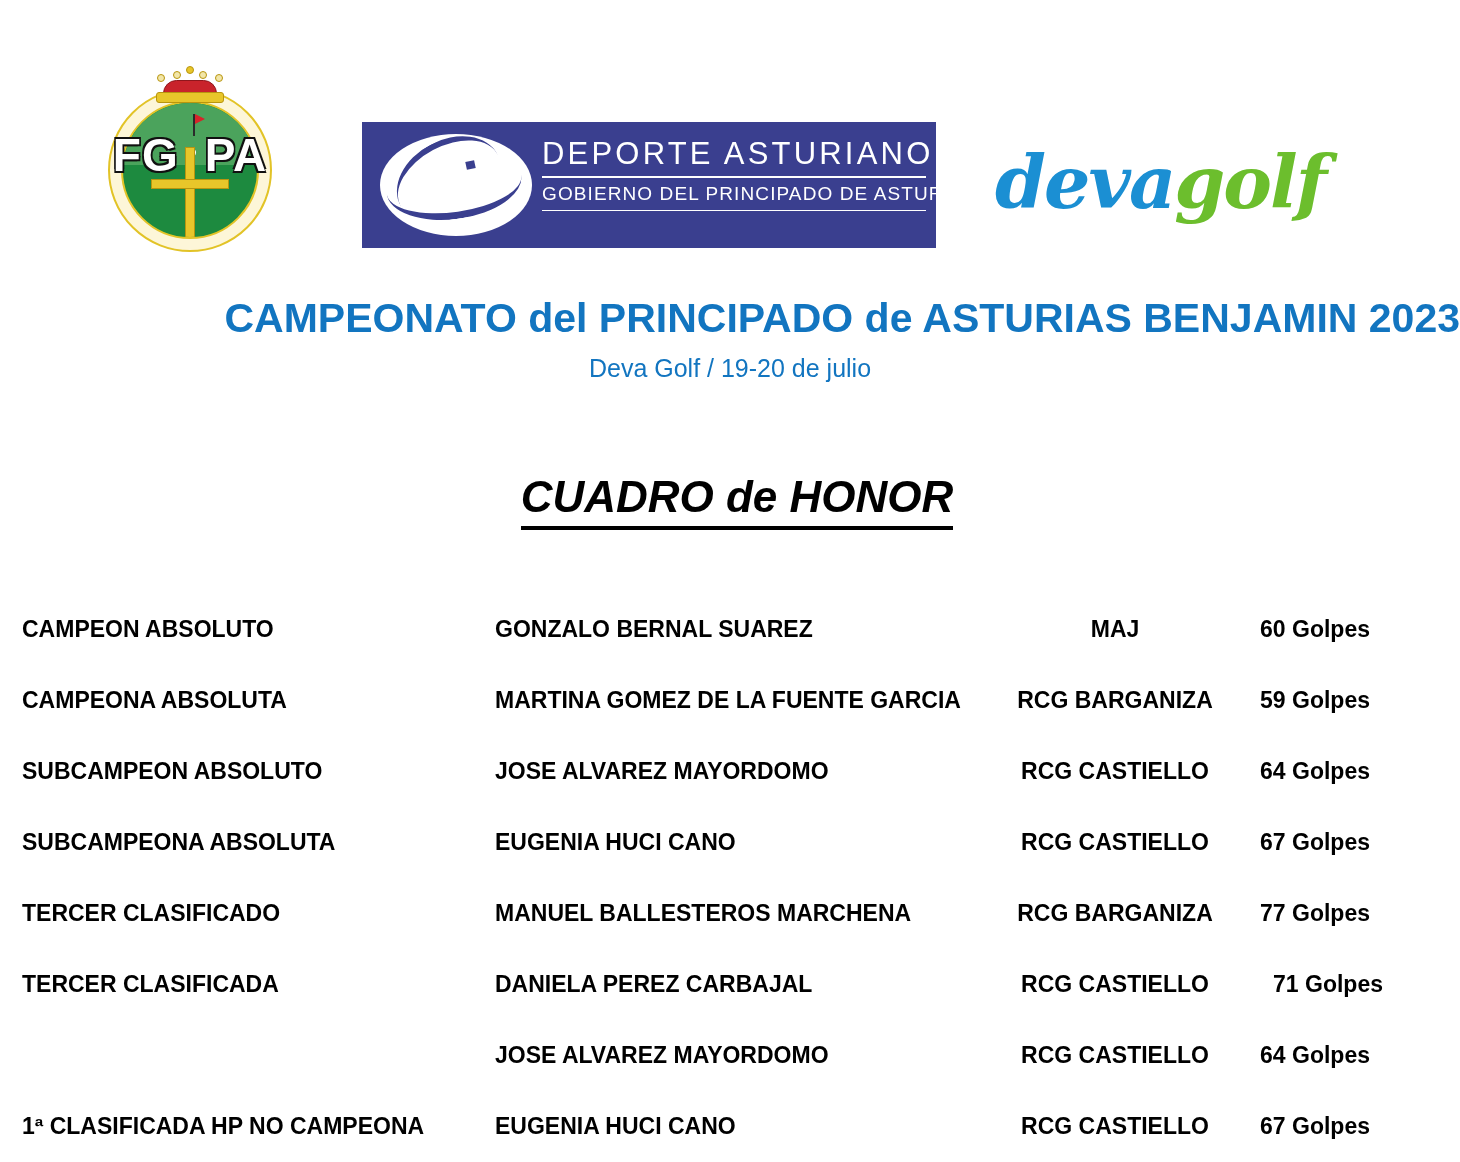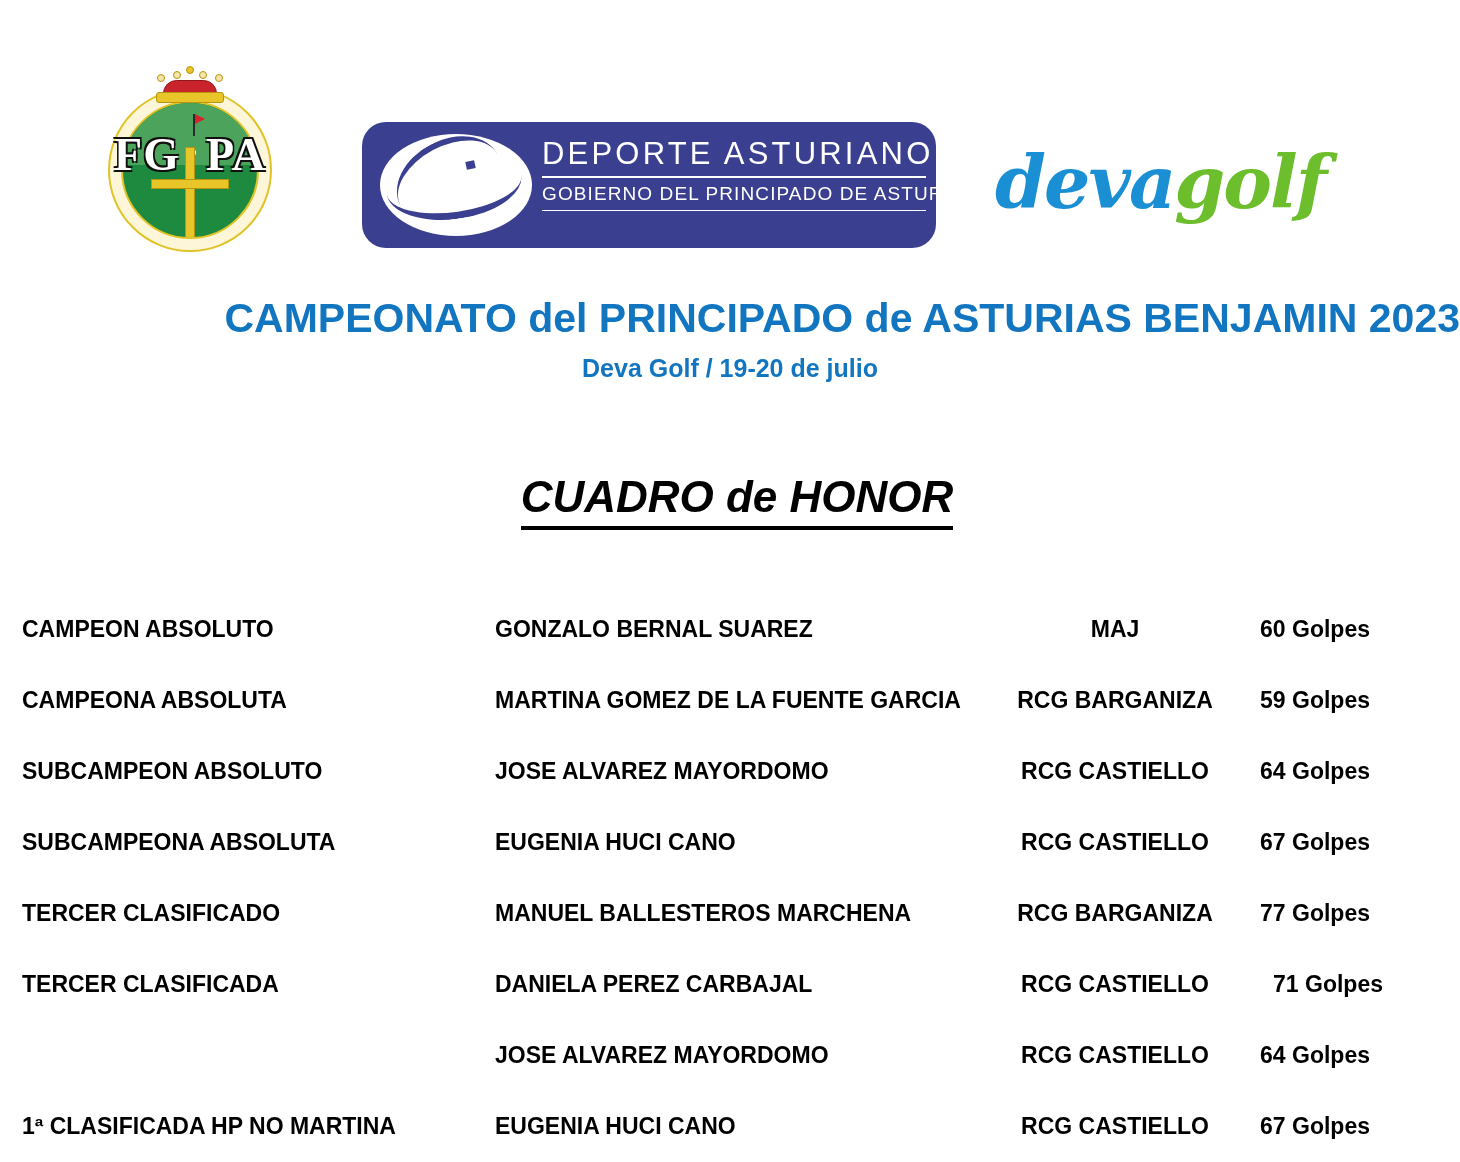--- a/index.html
+++ b/index.html
@@ -95,21 +95,21 @@
     width: 78px; height: 10px;
     background: #e8c62a;
     border: 1.5px solid #b8950f;
     box-sizing: border-box;
   }
   .fed-mono {
     position: absolute;
     left: 0; top: 72px;
     width: 180px;
     text-align: center;
-    font-family: Liberation Serif, serif;
+    font-family: Liberation Sans, sans-serif;
     font-weight: bold;
     font-size: 46px;
     line-height: 46px;
     color: #ffffff;
     letter-spacing: 1px;
     text-shadow:
       -1.6px -1.6px 0 #111, 1.6px -1.6px 0 #111,
       -1.6px 1.6px 0 #111, 1.6px 1.6px 0 #111;
   }
   .fed-mono .sp { display: inline-block; width: 26px; }
@@ -164,21 +164,20 @@
   }
 
   
   .dep-logo {
     position: absolute;
     left: 362px;
     top: 122px;
     width: 574px;
     height: 126px;
     background: #3a3f8f;
-    border-radius: 24px;
   }
   .dep-oval {
     position: absolute;
     left: 18px; top: 12px;
     width: 152px; height: 102px;
     border-radius: 50%;
     background: #ffffff;
     overflow: hidden;
   }
   .dep-swoosh1, .dep-swoosh2 {
@@ -266,21 +265,21 @@
     line-height: 44px;
     white-space: nowrap;
   }
   .sub-title {
     position: absolute;
     left: 0; top: 352px;
     width: 1460px;
     text-align: center;
     color: #1275c0;
     font-size: 25px;
-    font-weight: bold;
+    font-weight: normal;
     line-height: 32px;
   }
   .section-heading {
     position: absolute;
     left: 0; top: 470px;
     width: 1460px;
     text-align: center;
     padding-left: 7px;
   }
   .section-heading span {
@@ -433,19 +432,19 @@
     <div class="cell c-score shift">71 Golpes</div>
   </div>
 
   <div class="honor-row">
     <div class="cell c-name">JOSE ALVAREZ MAYORDOMO</div>
     <div class="cell c-club">RCG CASTIELLO</div>
     <div class="cell c-score">64 Golpes</div>
   </div>
 
   <div class="honor-row">
-    <div class="cell c-title">1ª CLASIFICADA HP NO MARTINA</div>
+    <div class="cell c-title">1ª CLASIFICADA HP NO CAMPEONA</div>
     <div class="cell c-name">EUGENIA HUCI CANO</div>
     <div class="cell c-club">RCG CASTIELLO</div>
     <div class="cell c-score">67 Golpes</div>
   </div>
 
 </div>
 
 </body></html>

